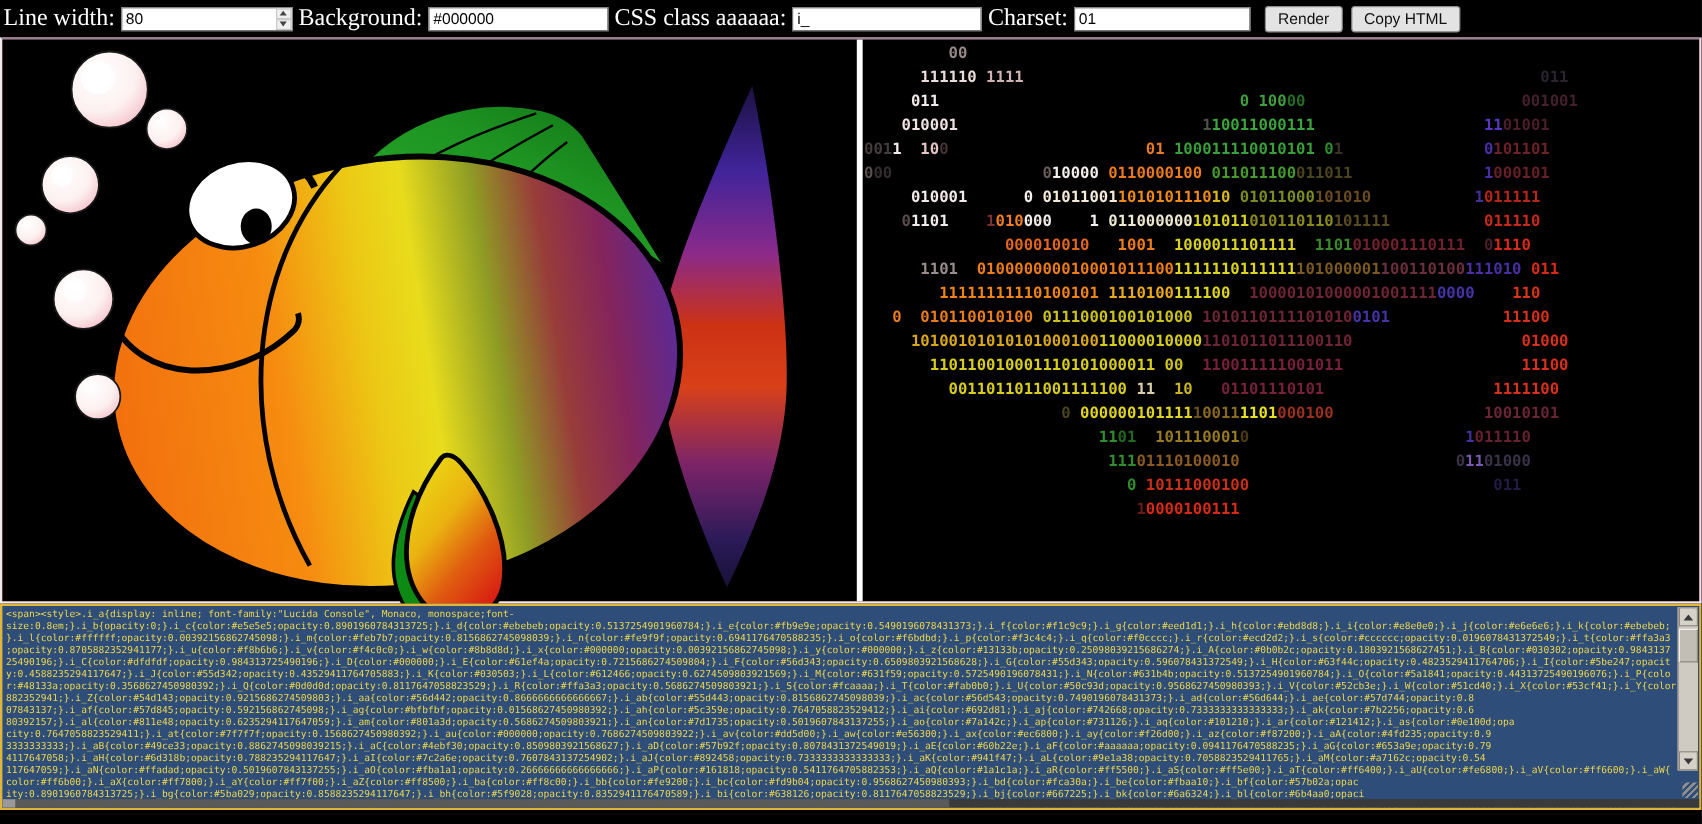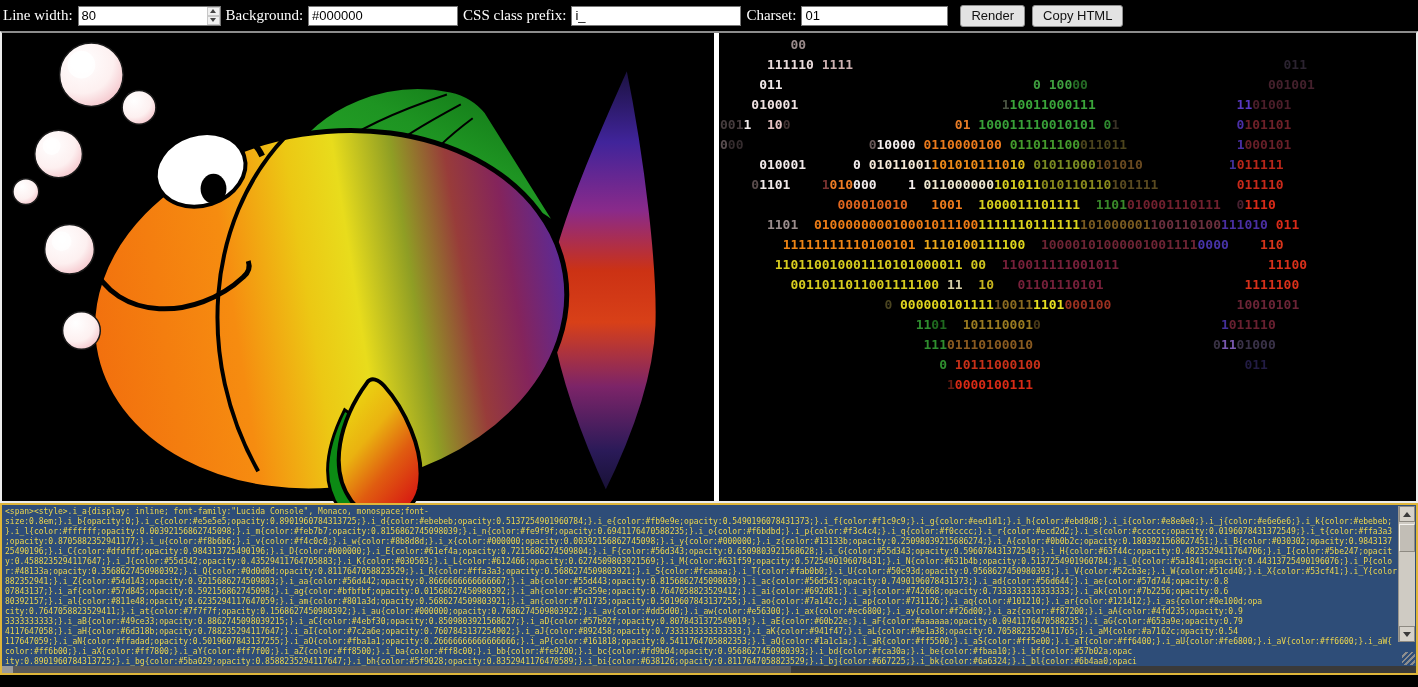--- a/index.html
+++ b/index.html
@@ -1,36 +1,36 @@
 <!DOCTYPE html>
 <html><head>
 <meta charset="utf-8">
 <style>
   * { margin:0; padding:0; box-sizing:border-box; }
   html,body { width:1418px; height:687px; background:#000; overflow:hidden;
     font-family:"Liberation Sans", sans-serif; }
 
   
   .toolbar { height:31px; display:flex; align-items:center; background:#000; padding-left:3px; }
-  .tb-label { color:#fff; font-family:"Liberation Serif", serif; font-size:15px;
+  .tb-label { color:#fff; font-family:"Liberation Serif", serif; font-size:20px;
     margin-right:5px; white-space:nowrap; }
   .tb-input { height:20px; border:1px solid #777; background:#fff; color:#000;
     font-size:13px; padding:0 3px; margin-right:5px; }
   .num-wrap { position:relative; margin-right:5px; }
   .num-wrap .tb-input { width:143px; margin-right:0; padding-right:15px; }
   .spinner { position:absolute; right:1px; top:1px; width:13px; height:18px;
     display:flex; flex-direction:column; }
   .spin-btn { flex:1; background:#f0f0f0; border:1px solid #c8c8c8;
     display:flex; align-items:center; justify-content:center; }
   .tri-up { width:0; height:0; border-left:3px solid transparent; border-right:3px solid transparent;
     border-bottom:4px solid #444; }
   .tri-down { width:0; height:0; border-left:3px solid transparent; border-right:3px solid transparent;
     border-top:4px solid #444; }
   .in-bg { width:150px; }
-  .in-prefix { width:170px; }
+  .in-prefix { width:158px; }
   .in-charset { width:147px; }
   .tb-btn { height:22px; background:#e3e3e3; border:1px solid #8f8f8f; border-radius:3px;
     font-size:13px; color:#111; padding:0 10px; margin-left:7px; }
 
   
   .panels { height:472px; display:flex; background:#ec4899;
     border-top:2px solid #8c8c8c; border-bottom:2px solid #ececec;
     border-left:2px solid #ececec; border-right:2px solid #ececec; }
   .fish-panel { width:717px; height:100%; background:#000; border-right:5px solid #fff; }
   .fish-panel svg { display:block; width:712px; height:476px; }
@@ -73,21 +73,21 @@
       <span class="spin-btn">
           <span class="tri-up"></span>
         </span>
       <span class="spin-btn">
           <span class="tri-down"></span>
         </span>
     </span>
   </span>
   <span class="tb-label">Background:</span>
   <input class="tb-input in-bg" type="text" value="#000000" style="">
-  <span class="tb-label">CSS class prefix:</span>
+  <span class="tb-label">CSS class aaaaaa:</span>
   <input class="tb-input in-prefix" type="text" value="i_" style="">
   <span class="tb-label">Charset:</span>
   <input class="tb-input in-charset" type="text" value="01" style="">
   <button class="tb-btn">Render</button>
   <button class="tb-btn">Copy HTML</button>
 </div>
 
 <div class="panels">
   <div class="fish-panel">
     <svg viewBox="0 0 717 480" preserveAspectRatio="none">
@@ -167,20 +167,22 @@
       <div class="bl">      <span style="color: rgb(234, 220, 220);">111110</span> <span style="color: rgb(207, 178, 178);">1111</span>                                                       <span style="color: rgb(43, 35, 48);">011</span></div>
       <div class="bl">     <span style="color: rgb(242, 234, 234);">011</span>                                <span style="color: rgb(63, 159, 63);">0 100</span><span style="color: rgb(37, 106, 37);">00</span>                       <span style="color: rgb(68, 32, 44);">001001</span></div>
       <div class="bl">    <span style="color: rgb(240, 226, 226);">010001</span>                          <span style="color: rgb(74, 84, 66);">1</span><span style="color: rgb(58, 165, 58);">10011000111</span>                  <span style="color: rgb(88, 56, 194);">11</span><span style="color: rgb(76, 30, 42);">01001</span></div>
       <div class="bl"><span style="color: rgb(70, 60, 62);">001</span><span style="color: rgb(242, 236, 236);">1</span>  <span style="color: rgb(230, 196, 196);">10</span><span style="color: rgb(68, 52, 52);">0</span>                     <span style="color: rgb(232, 124, 38);">01</span> <span style="color: rgb(56, 160, 56);">100011110010101</span> <span style="color: rgb(47, 138, 47);">0</span><span style="color: rgb(58, 50, 38);">1</span>               <span style="color: rgb(74, 47, 166);">0</span><span style="color: rgb(110, 32, 40);">101101</span></div>
       <div class="bl"><span style="color: rgb(90, 78, 80);">0</span><span style="color: rgb(53, 44, 46);">00</span>                <span style="color: rgb(106, 90, 90);">0</span><span style="color: rgb(244, 238, 238);">10000</span> <span style="color: rgb(234, 122, 28);">0110000100</span> <span style="color: rgb(68, 154, 44);">011011100</span><span style="color: rgb(76, 68, 28);">011011</span>              <span style="color: rgb(74, 47, 166);">1</span><span style="color: rgb(104, 31, 40);">000101</span></div>
       <div class="bl">     <span style="color: rgb(242, 234, 234);">010001</span>      <span style="color: rgb(246, 240, 240);">0</span> <span style="color: rgb(246, 234, 216);">01011001</span><span style="color: rgb(238, 138, 24);">1010101110</span><span style="color: rgb(218, 186, 26);">10</span> <span style="color: rgb(122, 140, 34);">01011000</span><span style="color: rgb(106, 74, 32);">101010</span>           <span style="color: rgb(66, 48, 154);">1</span><span style="color: rgb(184, 38, 25);">011111</span></div>
       <div class="bl">    <span style="color: rgb(90, 76, 76);">0</span><span style="color: rgb(242, 234, 234);">1101</span>    <span style="color: rgb(122, 50, 48);">1</span><span style="color: rgb(238, 124, 36);">010</span><span style="color: rgb(242, 236, 236);">000</span>    <span style="color: rgb(246, 240, 240);">1</span> <span style="color: rgb(238, 232, 208);">011000000</span><span style="color: rgb(216, 208, 32);">101011</span><span style="color: rgb(138, 138, 28);">010110110</span><span style="color: rgb(90, 74, 32);">101111</span>          <span style="color: rgb(200, 41, 26);">011110</span></div>
       <div class="bl">               <span style="color: rgb(224, 102, 30);">000010010</span>   <span style="color: rgb(238, 124, 28);">1001</span>  <span style="color: rgb(216, 208, 30);">1000011101111</span>  <span style="color: rgb(58, 138, 42);">1101</span><span style="color: rgb(113, 32, 46);">010001110111</span>  <span style="color: rgb(71, 32, 48);">0</span><span style="color: rgb(216, 42, 24);">1110</span></div>
       <div class="bl">      <span style="color: rgb(154, 140, 140);">1101</span>  <span style="color: rgb(236, 124, 22);">010000000010001011100</span><span style="color: rgb(221, 212, 28);">1111110111111</span><span style="color: rgb(122, 90, 32);">101000001</span><span style="color: rgb(107, 47, 62);">100110100</span><span style="color: rgb(74, 47, 162);">111010</span> <span style="color: rgb(216, 42, 24);">011</span></div>
       <div class="bl">        <span style="color: rgb(238, 132, 20); margin-top: 48px;">11111111110100101</span> <span style="color: rgb(234, 168, 26);">1110100</span><span style="color: rgb(221, 212, 28);">111100</span>  <span style="color: rgb(110, 36, 52);">10000101000001001111</span><span style="color: rgb(71, 51, 168);">0000</span>    <span style="color: rgb(216, 52, 26);">110</span></div>
+      <div class="bl">   <span style="color: rgb(232, 124, 32);">0</span>  <span style="color: rgb(232, 124, 26);">010110010100</span> <span style="color: rgb(203, 194, 30);">0111000100101000</span> <span style="color: rgb(110, 36, 52);">1010110111101010</span><span style="color: rgb(71, 51, 168);">0101</span>            <span style="color: rgb(216, 48, 26);">11100</span></div>
+      <div class="bl">     <span style="color: rgb(218, 166, 26);">10100101010101000100</span><span style="color: rgb(214, 204, 30);">11000010000</span><span style="color: rgb(110, 36, 52);">1101011011100110</span>                  <span style="color: rgb(216, 48, 26);">01000</span></div>
       <div class="bl">       <span style="color: rgb(216, 204, 30);">110110010001110101000011</span> <span style="color: rgb(207, 196, 30);">00</span>  <span style="color: rgb(119, 32, 58);">110011111001011</span>                   <span style="color: rgb(216, 48, 26);">11100</span></div>
       <div class="bl">         <span style="color: rgb(216, 204, 30);">0011011011001111100</span> <span style="color: rgb(216, 208, 168);">11</span>  <span style="color: rgb(200, 180, 30);">10</span>   <span style="color: rgb(119, 32, 58);">01101110101</span>                  <span style="color: rgb(216, 48, 26);">1111100</span></div>
       <div class="bl">                     <span style="color: rgb(74, 68, 32);">0</span> <span style="color: rgb(224, 212, 30);">000000101111</span><span style="color: rgb(106, 80, 32);">1</span><span style="color: rgb(138, 106, 32);">0011</span><span style="color: rgb(232, 224, 32);">1101</span><span style="color: rgb(154, 48, 32);">000100</span>                <span style="color: rgb(107, 36, 54);">10010101</span></div>
       <div class="bl">                         <span style="color: rgb(47, 143, 47);">11</span><span style="color: rgb(31, 106, 31);">01</span>  <span style="color: rgb(154, 122, 32);">101110001</span><span style="color: rgb(74, 58, 24);">0</span>                       <span style="color: rgb(68, 48, 154);">1</span><span style="color: rgb(104, 32, 48);">011110</span></div>
       <div class="bl">                          <span style="color: rgb(47, 143, 47);">111</span><span style="color: rgb(138, 90, 32);">01110100010</span>                       <span style="color: rgb(58, 50, 69);">0</span><span style="color: rgb(122, 88, 176);">11</span><span style="color: rgb(58, 50, 72);">01000</span></div>
       <div class="bl">                            <span style="color: rgb(47, 143, 47);">0</span> <span style="color: rgb(200, 48, 24);">10111000100</span>                          <span style="color: rgb(34, 28, 68);">011</span></div>
       <div class="bl">                             <span style="color: rgb(106, 28, 18);">1</span><span style="color: rgb(216, 42, 21);">0000100111</span></div>
     </div>
 </div>
 

